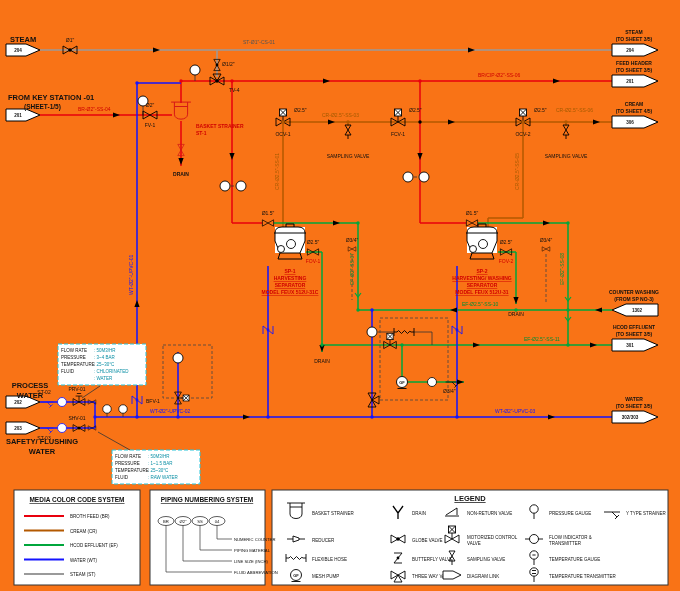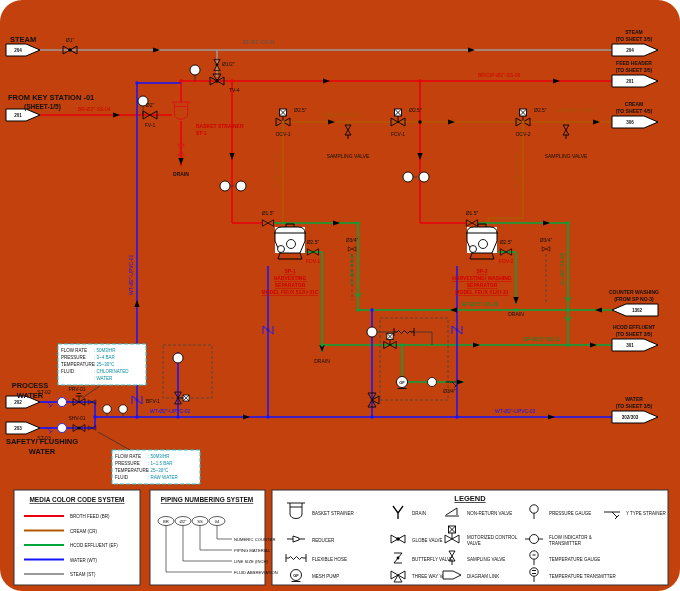--- a/index.html
+++ b/index.html
@@ -1,16 +1,16 @@
 <!DOCTYPE html>
 <html><head>
 <meta charset="utf-8">
 <style>
   html,body{margin:0;padding:0;background:#fff;}
-  #sheet{position:relative;width:680px;height:591px;background:#c2410c;overflow:hidden;border-radius:22px;}
+  #sheet{position:relative;width:680px;height:591px;background:#f97316;overflow:hidden;}
   .tx{font-family:"Liberation Sans","DejaVu Sans",sans-serif;fill:#111;}
   .t{font-size:5px}
   .t45{font-size:4.5px}
   .b45{font-size:4.6px;font-weight:bold}
   .b5{font-size:5px;font-weight:bold}
   .b6{font-size:6.5px;font-weight:bold}
   .b7{font-size:7.5px;font-weight:bold}
   .lg{font-size:4.5px}
   .n42{font-size:4.2px}
   .u{text-decoration:underline}

